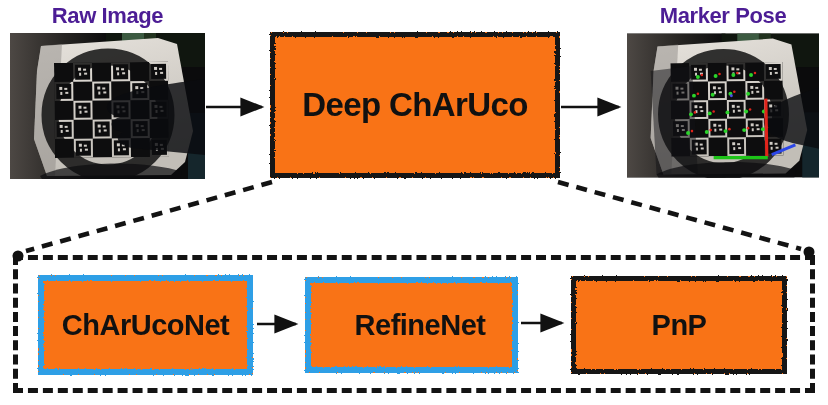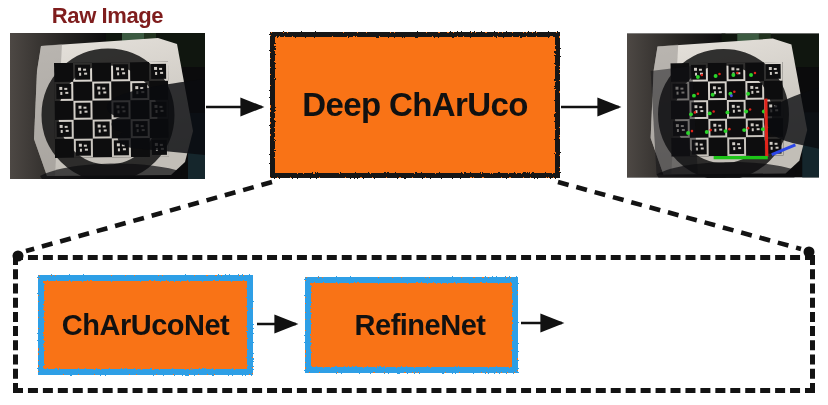--- a/index.html
+++ b/index.html
@@ -1,19 +1,19 @@
 <!DOCTYPE html>
 <html><head>
 <meta charset="utf-8">
 <style>
   html,body{margin:0;padding:0;background:#ffffff;}
   .canvas{position:relative;width:828px;height:405px;background:#ffffff;overflow:hidden;
           font-family:"Liberation Sans","DejaVu Sans",sans-serif;color:#111;}
   .photo-label{position:absolute;top:1px;height:30px;line-height:30px;text-align:center;
-               font-size:22px;font-weight:700;letter-spacing:-0.4px;color:#7f1d1d;}
+               font-size:22px;font-weight:700;letter-spacing:-0.4px;color:#4c1d95;}
   .photo{position:absolute;display:block;}
   .mainbox{position:absolute;left:270px;top:32px;width:290px;height:146px;background:#f97316;
            display:flex;align-items:center;justify-content:center;box-sizing:border-box;}
   .mainbox .caption{font-size:33px;font-weight:700;letter-spacing:-0.6px;position:relative;z-index:2;}
   .sketch{position:absolute;inset:0;box-sizing:border-box;border:5px solid #151515;
           filter:url(#roughen);z-index:1;}
   .container{position:absolute;left:13px;top:255px;width:802px;height:138px;
              box-sizing:border-box;border:5px dashed #131313;}
   .stage{position:absolute;background:#f97316;display:flex;align-items:center;justify-content:center;
          box-sizing:border-box;}
@@ -76,20 +76,21 @@
         <polygon points="31,13 52,11 45,143 37,143 24,106 27,38" fill="#8d8a85" opacity="0.5"></polygon>
         <circle cx="98" cy="82" r="58" fill="none" stroke="#121212" stroke-opacity="0.85" stroke-width="17"></circle>
         <g transform="translate(44,30) rotate(-0.6)">
             <rect width="114" height="95" fill="url(#cbp)"></rect>
           </g>
       </g>
     </defs>
   </svg>
 
   <div class="photo-label" style="left:10px;width:195px;">Raw Image</div>
+  <div class="photo-label" style="left:627px;width:192px;">Marker Pose</div>
 
   <svg class="photo" style="left:10px;top:33px;" width="195" height="146" viewBox="0 0 195 146">
     <use href="#photoBase"></use>
     <path d="M195,46 C148,52 118,57 103,66 C92,73 97,82 110,84 C97,88 100,97 113,99 C103,104 108,112 122,115 L195,122 Z" fill="#0a0b0f" opacity="0.82"></path>
     <path d="M30,143 C60,127 140,127 172,139 L170,146 L32,146 Z" fill="#0c0c0e" opacity="0.7"></path>
   </svg>
 
   <div class="mainbox">
     <div class="sketch"></div>
     <span class="caption">Deep ChArUco</span>
@@ -145,20 +146,24 @@
   <div class="container"></div>
 
   <div class="stage" id="stage-charuconet">
     <div class="sketch" style="border-color: rgb(47, 159, 230);"></div>
     <span class="caption">ChArUcoNet</span>
   </div>
   <div class="stage" id="stage-refinenet">
     <div class="sketch" style="border-color: rgb(47, 159, 230);"></div>
     <span class="caption">RefineNet</span>
   </div>
+  <div class="stage" id="stage-pnp">
+    <div class="sketch" style="border-color: rgb(22, 22, 22);"></div>
+    <span class="caption">PnP</span>
+  </div>
 
   <svg class="overlay" width="828" height="405" viewBox="0 0 828 405">
     <line x1="206" y1="107" x2="262" y2="107" stroke="#111" stroke-width="2.4" marker-end="url(#ah)"></line>
     <line x1="561" y1="107" x2="619" y2="107" stroke="#111" stroke-width="2.4" marker-end="url(#ah)"></line>
     <line x1="257" y1="324" x2="296" y2="324" stroke="#111" stroke-width="2.4" marker-end="url(#ah)"></line>
     <line x1="521" y1="323" x2="562" y2="323" stroke="#111" stroke-width="2.4" marker-end="url(#ah)"></line>
     <line x1="272" y1="182" x2="26" y2="251" stroke="#131313" stroke-width="4.6" stroke-dasharray="11 8"></line>
     <line x1="558" y1="182" x2="801" y2="249" stroke="#131313" stroke-width="4.6" stroke-dasharray="11 8"></line>
     <circle cx="18" cy="256" r="5.5" fill="#111"></circle>
     <circle cx="809" cy="252" r="5.5" fill="#111"></circle>

